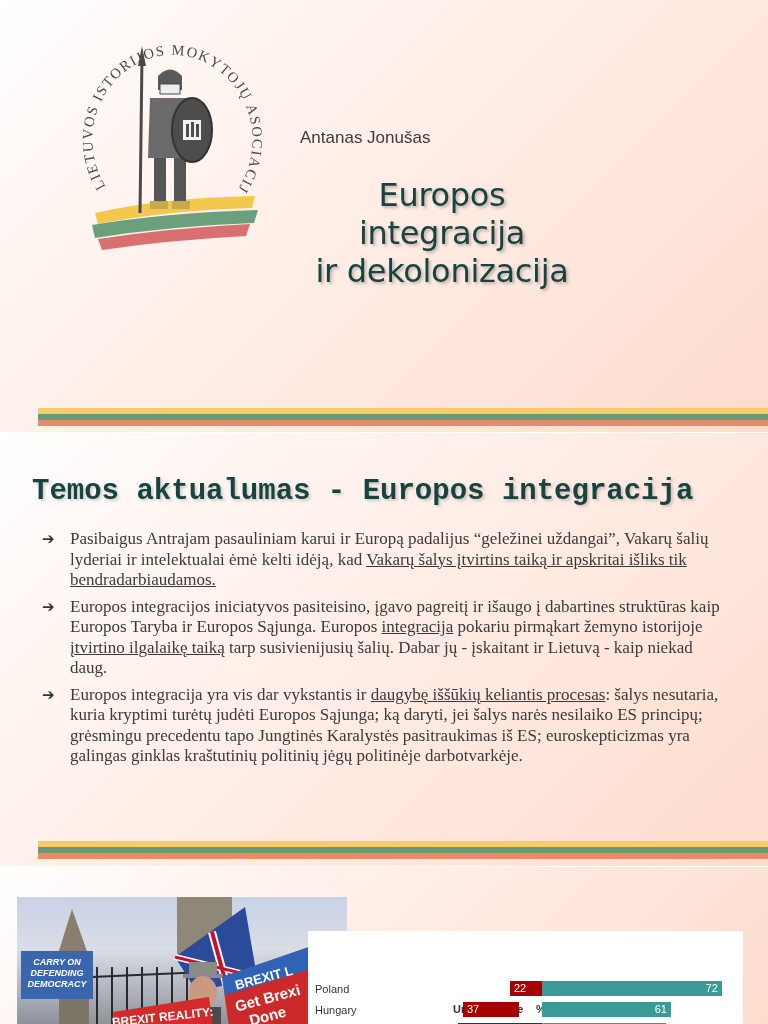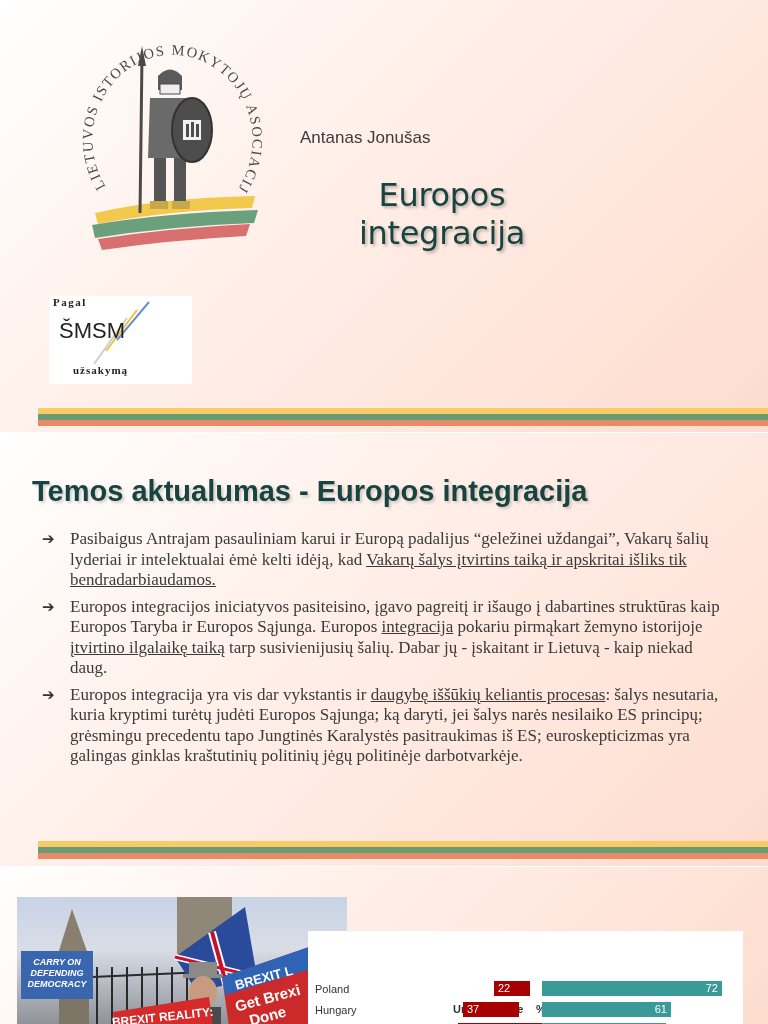--- a/index.html
+++ b/index.html
@@ -26,21 +26,21 @@
   .title1 { position: absolute; left: 292px; top: 176px; width: 300px; text-align: center;
     font-family: "DejaVu Sans", sans-serif; font-size: 32px; line-height: 38px; color: #174440;
     text-shadow: 2px 2px 3px rgba(0,0,0,0.25); letter-spacing: -0.3px; }
   .smsm { position: absolute; left: 49px; top: 296px; width: 143px; height: 88px; background: #fff; }
   .smsm .pagal { position: absolute; left: 4px; top: 0px; font-family: "Liberation Serif", serif; font-weight: bold; font-size: 11px; letter-spacing: 1.5px; color: #222; }
   .smsm .letters { position: absolute; left: 10px; top: 22px; font-family: "Liberation Sans", sans-serif; font-size: 22px; color: #222; letter-spacing: 0px; }
   .smsm .uz { position: absolute; left: 24px; top: 68px; font-family: "Liberation Serif", serif; font-weight: bold; font-size: 11px; letter-spacing: 1px; color: #222; }
   .smsm svg { position: absolute; left: 0; top: 0; }
 
   
-  .title2 { position: absolute; left: 32px; top: 42px; font-family: Liberation Sans, sans-serif; font-size: 29px; color: #174440;
+  .title2 { position: absolute; left: 32px; top: 42px; font-family: Liberation Mono, monospace; font-size: 29px; color: #174440;
     text-shadow: 2px 2px 3px rgba(0,0,0,0.18); }
   .bullets { position: absolute; left: 42px; top: 96px; width: 680px; list-style: none; }
   .bullets li { position: relative; padding-left: 28px; font-size: 17px; line-height: 20.5px; color: #3a3a3a; margin-bottom: 6px; }
   .bullets li .arrow { position: absolute; left: 0; top: 0; font-family: "DejaVu Sans", sans-serif; font-size: 15px; color: #333; }
   .u { text-decoration: underline; }
 
   
   .photo { position: absolute; left: 17px; top: 30px; width: 330px; height: 130px; overflow: hidden;
     background: linear-gradient(180deg, #c8d3e6 0%, #d9dde6 40%, #8c8f96 100%); }
   .chart { position: absolute; left: 308px; top: 64px; width: 435px; height: 100px; background: #fff; }
@@ -79,32 +79,23 @@
     <ellipse cx="122" cy="112" rx="20" ry="32" fill="#4d4d4d" stroke="#333" stroke-width="2"></ellipse>
     <rect x="113" y="102" width="18" height="20" fill="#f2f2f2"></rect>
     <rect x="116" y="106" width="3" height="13" fill="#4d4d4d"></rect>
     <rect x="121" y="104" width="3" height="15" fill="#4d4d4d"></rect>
     <rect x="126" y="106" width="3" height="13" fill="#4d4d4d"></rect>
   </svg>
 
   <div class="author">Antanas Jonušas</div>
   <div class="title1">
     <div>Europos integracija</div>
+    <div>ir dekolonizacija</div>
   </div>
 
-  <div class="smsm">
-    <svg width="143" height="88">
-      <line x1="45" y1="68" x2="78" y2="22" stroke="#c6d0d6" stroke-width="2"></line>
-      <line x1="57" y1="55" x2="88" y2="14" stroke="#f2c13b" stroke-width="2"></line>
-      <line x1="68" y1="44" x2="100" y2="6" stroke="#6f8fcf" stroke-width="2"></line>
-    </svg>
-    <div class="pagal">Pagal</div>
-    <div class="letters">ŠMSM</div>
-    <div class="uz">užsakymą</div>
-  </div>
 
   <div class="stripes" style="top:408px;">
     <div class="s1"></div>
       <div class="s2"></div>
       <div class="s3"></div>
   </div>
 </section>
 
 <section class="slide" id="slide2">
   <h1 class="title2">Temos aktualumas - Europos integracija</h1>
@@ -177,21 +168,21 @@
       <text x="252" y="124" font-family="Liberation Sans, sans-serif" font-weight="bold" font-size="15" fill="#fff" text-anchor="middle" transform="rotate(-15 252 124)">Done</text>
     </svg>
   </div>
 
   <div class="chart">
     <div class="chart-head" style="left:145px;">Unfavourable</div>
     <div class="chart-head" style="left:228px;">%</div>
     <div class="chart-head" style="left:250px;">Favourable</div>
 
     <div class="row-label" style="left:7px; top:52px;">Poland</div>
-    <div class="bar unf" style="left:186px; top:50px; width:36px;">22</div>
+    <div class="bar unf" style="left:202px; top:50px; width:36px;">22</div>
     <div class="bar fav" style="left:234px; top:50px; width:180px;">72</div>
 
     <div class="row-label" style="left:7px; top:73px;">Hungary</div>
     <div class="bar unf" style="left:155px; top:71px; width:56px;">37</div>
     <div class="bar fav" style="left:234px; top:71px; width:129px;">61</div>
 
     <div class="bar unf" style="left:150px; top:92px; width:84px; padding:0;"></div>
     <div class="bar fav" style="left:234px; top:92px; width:124px; padding:0;"></div>
   </div>
 </section>

